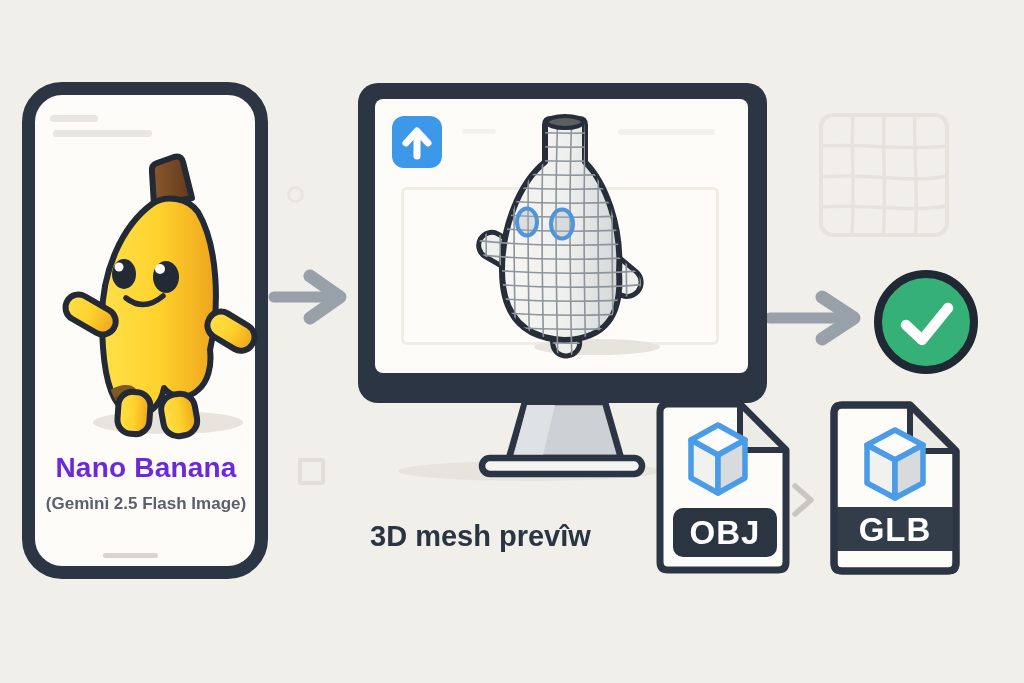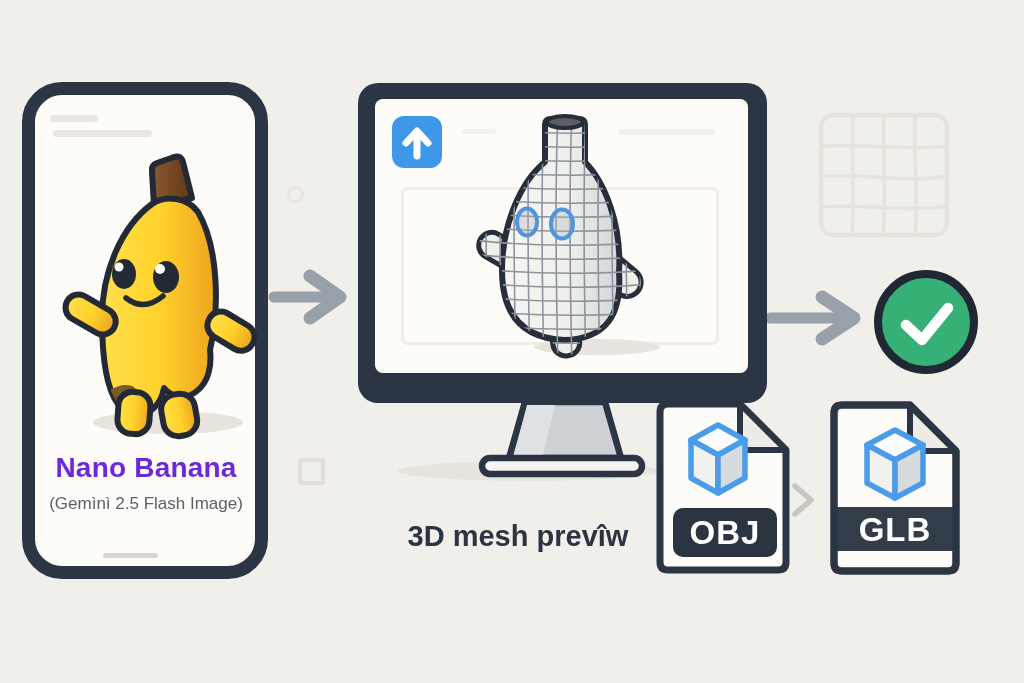--- a/index.html
+++ b/index.html
@@ -6,30 +6,30 @@
   .stage{position:relative;width:1024px;height:683px;background:#f1efea;overflow:hidden;
          font-family:"Liberation Sans",sans-serif;}
   .abs{position:absolute;}
   svg.abs{display:block;overflow:visible;}
   .phone-frame{left:22px;top:82px;width:246px;height:497px;border:13px solid #2c3543;
                border-radius:40px;background:#fdfcf8;box-sizing:border-box;}
   .skel{background:#e9e6e1;border-radius:4px;}
   .phone-title{left:35px;top:452px;width:222px;text-align:center;font-size:28px;
                font-weight:bold;color:#6d28d9;letter-spacing:0.2px;}
   .phone-subtitle{left:30px;top:494px;width:232px;text-align:center;font-size:17px;
-                  color:#5a616c;}
+                  color:#5a616c;font-weight:bold;}
   .home-bar{left:103px;top:553px;width:55px;height:5px;background:#d8d5d0;border-radius:3px;}
   .shadow{background:#e7e4de;border-radius:50%;}
   .monitor-bezel{left:358px;top:83px;width:409px;height:320px;background:#2c3543;border-radius:20px;}
   .monitor-screen{left:375px;top:99px;width:373px;height:274px;background:#fdfcf8;border-radius:8px;}
   .viewport-frame{left:401px;top:187px;width:318px;height:158px;border:3px solid #f0ede7;
                   border-radius:6px;box-sizing:border-box;}
   .upload-btn{left:392px;top:116px;width:50px;height:52px;background:#3d98ea;border-radius:12px;}
   .faint-line{background:#f3f1eb;border-radius:3px;}
-  .caption{left:362px;top:520px;width:312px;text-align:center;font-size:29px;font-weight:bold;
+  .caption{left:370px;top:520px;width:312px;text-align:left;font-size:29px;font-weight:bold;
            color:#2b3442;}
   .check-circle{left:874px;top:270px;width:104px;height:104px;border-radius:50%;
                 background:#35b077;border:8px solid #202833;box-sizing:border-box;}
   .deco-circle{left:287px;top:186px;width:17px;height:17px;border:3px solid #e8e5df;
                border-radius:50%;box-sizing:border-box;}
   .deco-square{left:298px;top:458px;width:27px;height:27px;border:4px solid #e2dfd9;
                border-radius:3px;box-sizing:border-box;}
   text{font-family:"Liberation Sans",sans-serif;}
 </style>
 </head>

